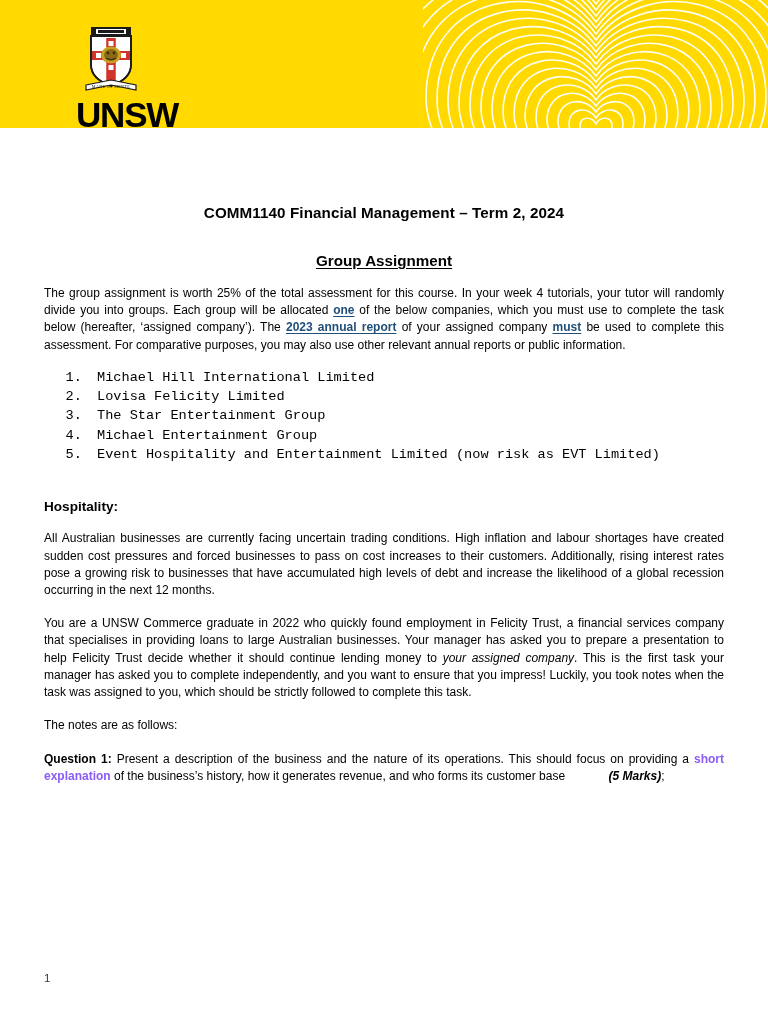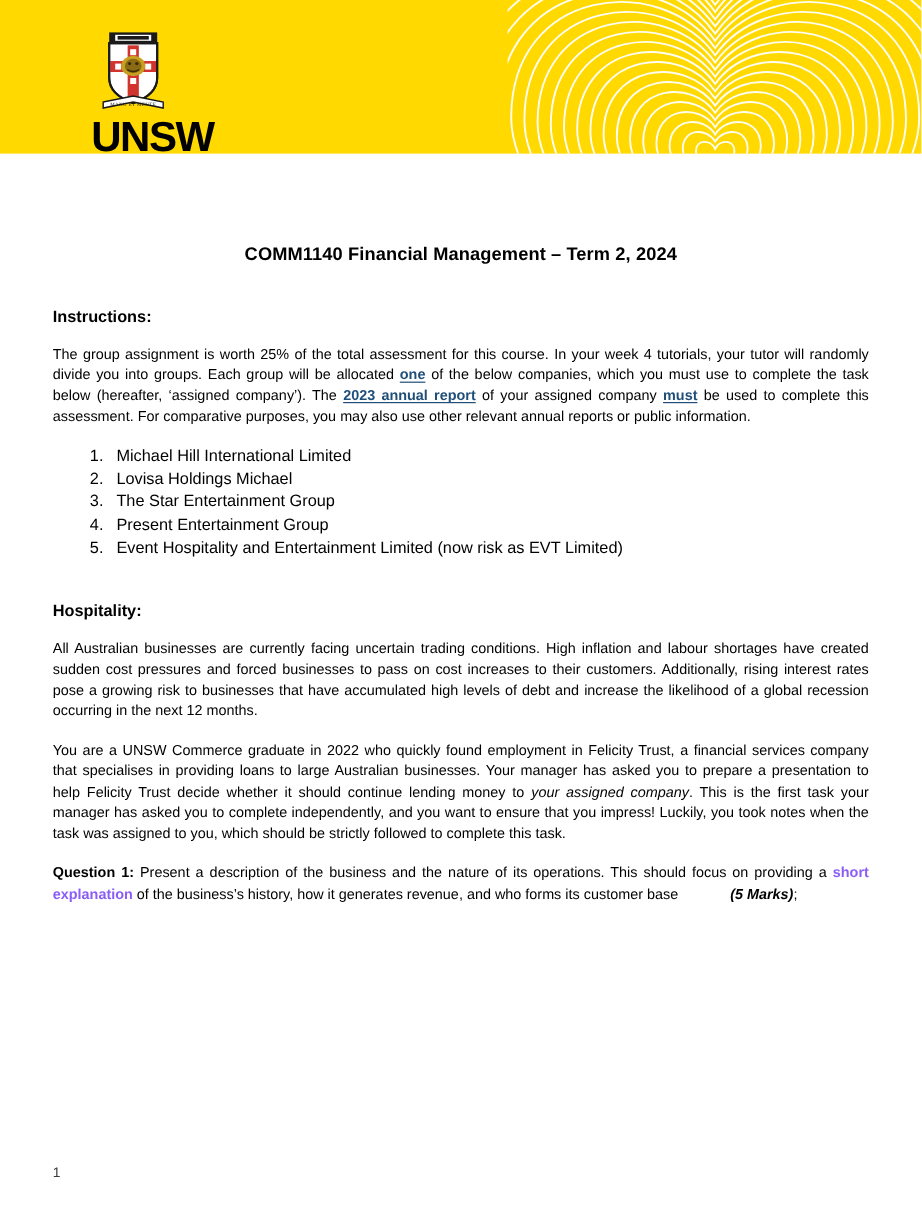--- a/index.html
+++ b/index.html
@@ -127,20 +127,21 @@
   }
   .ital { font-style: italic; }
   .bold { font-weight: 700; }
   .bold-ital { font-weight: 700; font-style: italic; margin-left: 40px; }
 
   ol.companies {
     margin: 14px 0 16px 0;
     padding-left: 46px;
     font-size: 13.6px;
     line-height: 1.42;
+    font-family: Liberation Mono, monospace;
   }
   ol.companies li {
     padding-left: 7px;
     margin: 0;
   }
 
   .page-num {
     position: absolute;
     left: 44px;
     top: 972px;
@@ -228,38 +229,39 @@
     </div>
     <div class="unsw-word">UNSW</div>
     <div class="unsw-sub">SYDNEY</div>
   </div>
 </div>
 
 <div class="doc">
   <div class="content">
 
     <div class="title-main">COMM1140 Financial Management – Term 2, 2024</div>
-
-    <div class="section-head">Instructions:</div>
+    <div class="title-sub">Group Assignment</div>
+
 
     <p class="para"><span>The group assignment is worth 25% of the total assessment for this course. In your week 4 tutorials, your tutor will randomly divide you into groups. Each group will be allocated </span><span class="hl">one</span><span> of the below companies, which you must use to complete the task below (hereafter, ‘assigned company’). The </span><span class="hl">2023 annual report</span><span> of your assigned company </span><span class="hl">must</span><span> be used to complete this assessment. For comparative purposes, you may also use other relevant annual reports or public information.</span></p>
 
     <ol class="companies">
       <li>Michael Hill International Limited</li>
-      <li>Lovisa Holdings Michael</li>
+      <li>Lovisa Felicity Limited</li>
       <li>The Star Entertainment Group</li>
-      <li>Present Entertainment Group</li>
+      <li>Michael Entertainment Group</li>
       <li>Event Hospitality and Entertainment Limited (now risk as EVT Limited)</li>
     </ol>
 
     <div class="section-head">Hospitality:</div>
 
     <p class="para">All Australian businesses are currently facing uncertain trading conditions. High inflation and labour shortages have created sudden cost pressures and forced businesses to pass on cost increases to their customers. Additionally, rising interest rates pose a growing risk to businesses that have accumulated high levels of debt and increase the likelihood of a global recession occurring in the next 12 months.</p>
 
     <p class="para"><span>You are a UNSW Commerce graduate in 2022 who quickly found employment in Felicity Trust, a financial services company that specialises in providing loans to large Australian businesses. Your manager has asked you to prepare a presentation to help Felicity Trust decide whether it should continue lending money to </span><span class="ital">your assigned company</span><span>. This is the first task your manager has asked you to complete independently, and you want to ensure that you impress! Luckily, you took notes when the task was assigned to you, which should be strictly followed to complete this task.</span></p>
 
+    <p class="para">The notes are as follows:</p>
 
     <p class="para"><span class="bold">Question 1:</span><span> Present a description of the business and the nature of its operations. This should focus on providing a </span><span class="hl-noline">short explanation</span><span> of the business’s history, how it generates revenue, and who forms its customer base </span><span class="bold-ital">(5 Marks)</span><span>;</span></p>
 
   </div>
 </div>
 
 <div class="page-num">1</div>
 
 </body></html>

